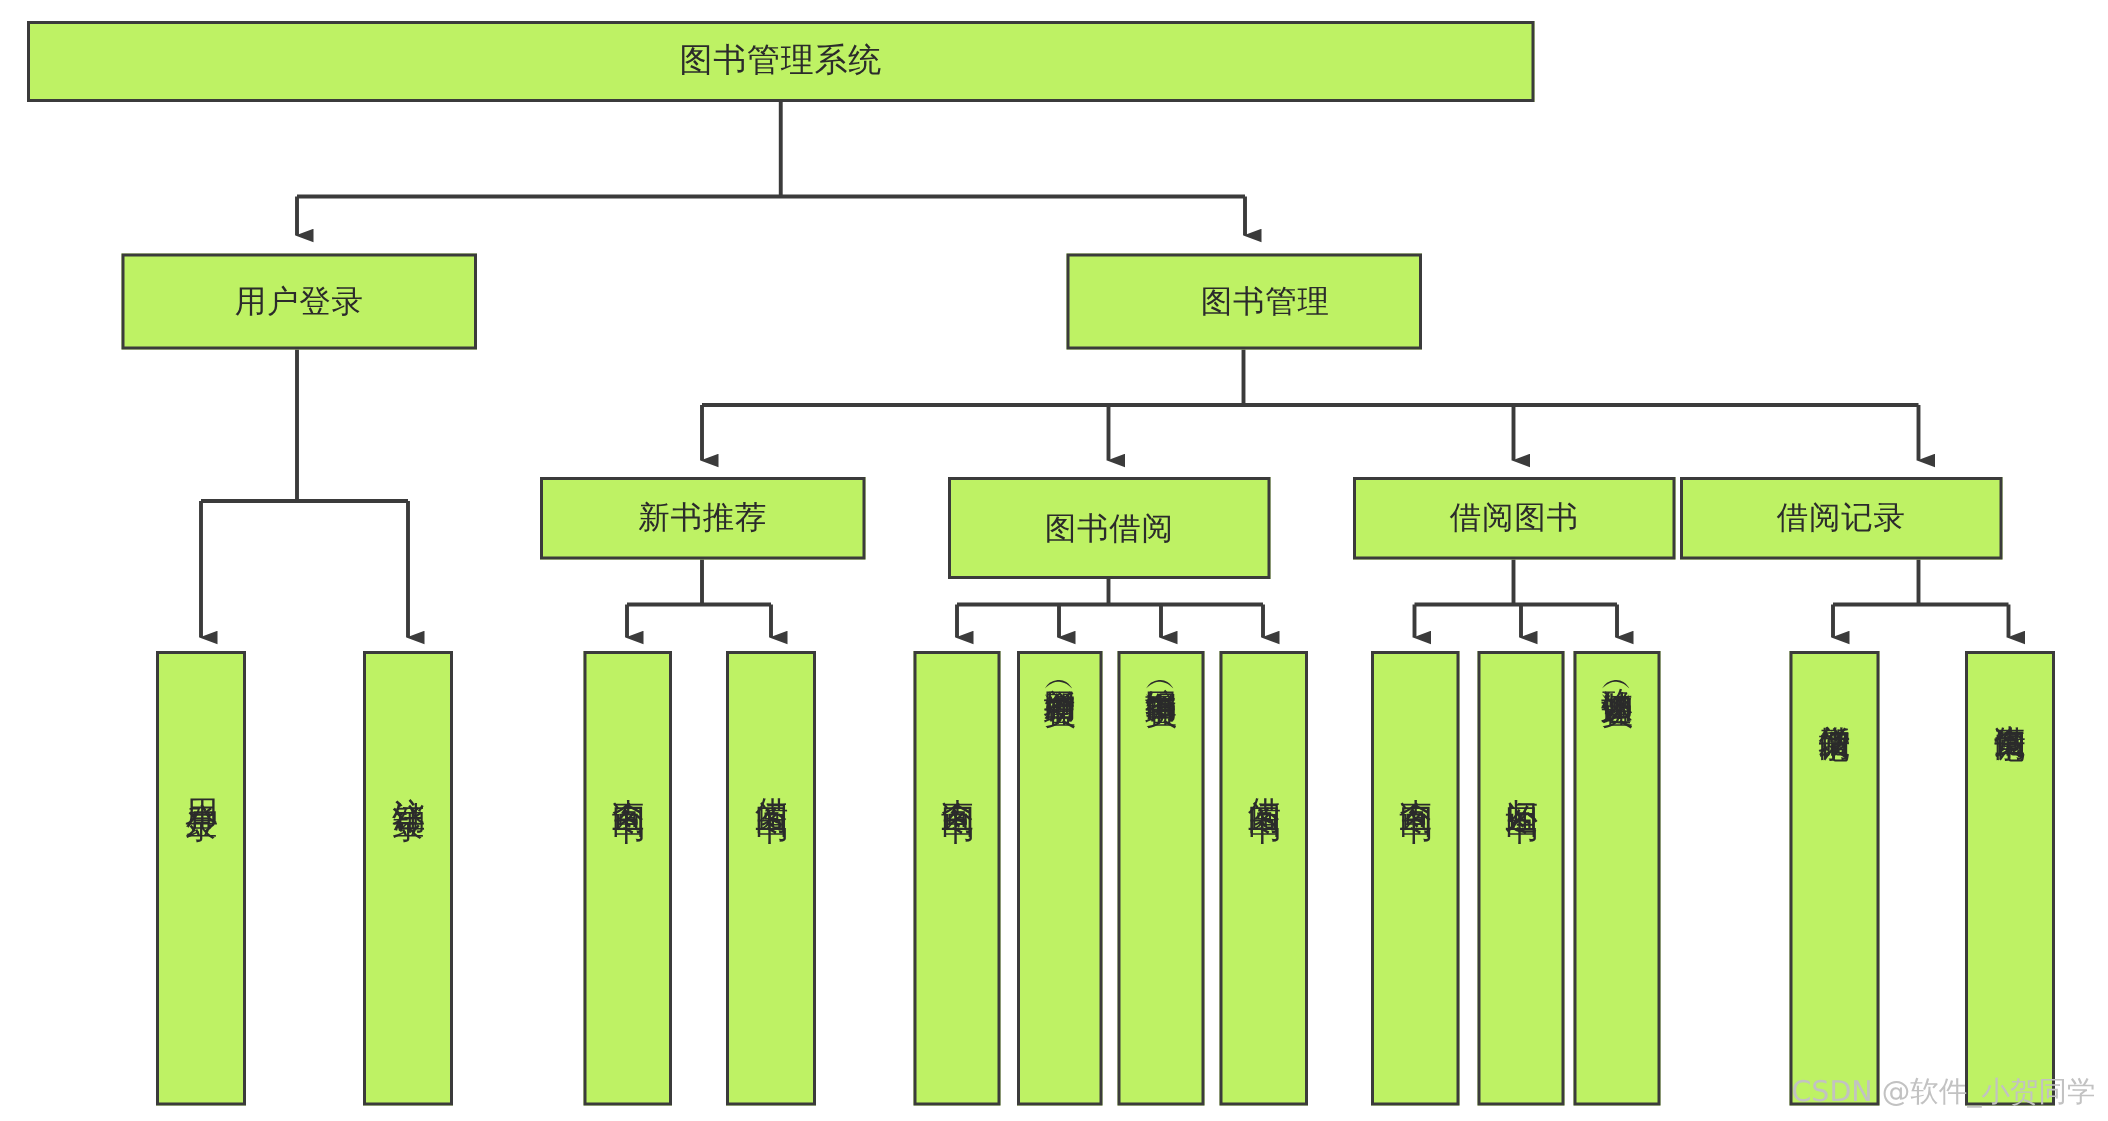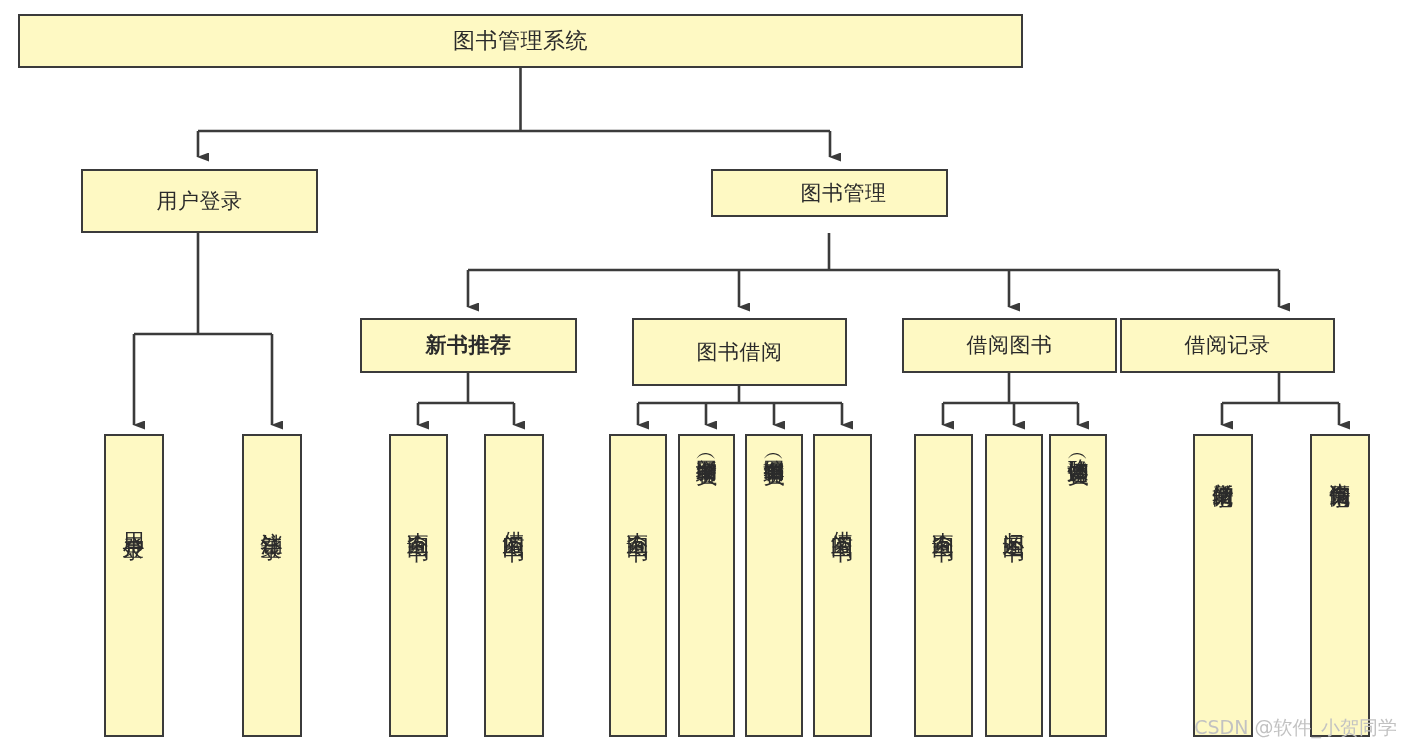--- a/index.html
+++ b/index.html
@@ -22,21 +22,21 @@
     position: absolute;
     left: 0;
     top: 0;
     width: 1405px;
     height: 747px;
   }
   .node {
     position: absolute;
     box-sizing: border-box;
     border: 2px solid #3b3b3b;
-    background: #fef9c3;
+    background: #bef264;
     display: flex;
     align-items: center;
     justify-content: center;
     color: #2b2b2b;
     z-index: 2;
   }
   .node-label {
     display: block;
     text-align: center;
     line-height: 1.18;
@@ -134,25 +134,25 @@
     </g>
   </svg>
 
   <div class="node h root" style="left:18px; top:14px; width:1005px; height:54px;">
     <span class="node-label">图书管理系统</span>
   </div>
 
   <div class="node h" style="left:81px; top:169px; width:237px; height:64px;">
     <span class="node-label">用户登录</span>
   </div>
-  <div class="node h" style="left:711px; top:169px; width:237px; height:48px;padding-left:28px;">
+  <div class="node h" style="left:711px; top:169px; width:237px; height:64px;padding-left:28px;">
     <span class="node-label">图书管理</span>
   </div>
 
-  <div class="node h" style="left:360px; top:318px; width:217px; height:55px;font-weight:bold;">
+  <div class="node h" style="left:360px; top:318px; width:217px; height:55px;">
     <span class="node-label">新书推荐</span>
   </div>
   <div class="node h" style="left:632px; top:318px; width:215px; height:68px;">
     <span class="node-label">图书借阅</span>
   </div>
   <div class="node h" style="left:902px; top:318px; width:215px; height:55px;">
     <span class="node-label">借阅图书</span>
   </div>
   <div class="node h" style="left:1120px; top:318px; width:215px; height:55px;">
     <span class="node-label">借阅记录</span>

